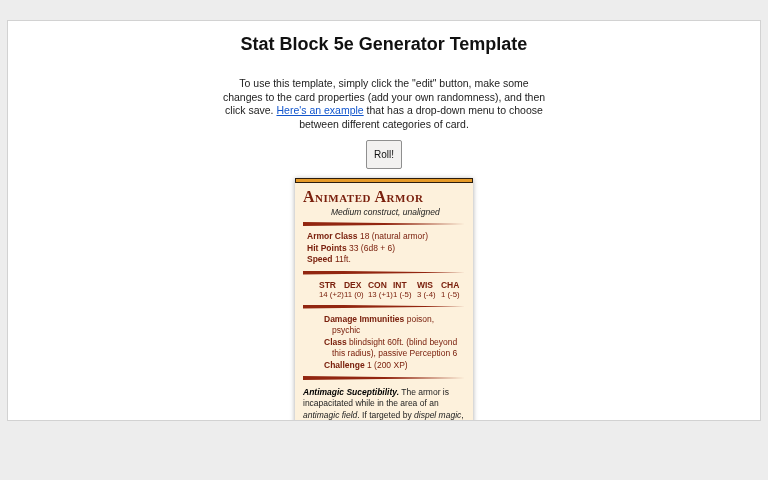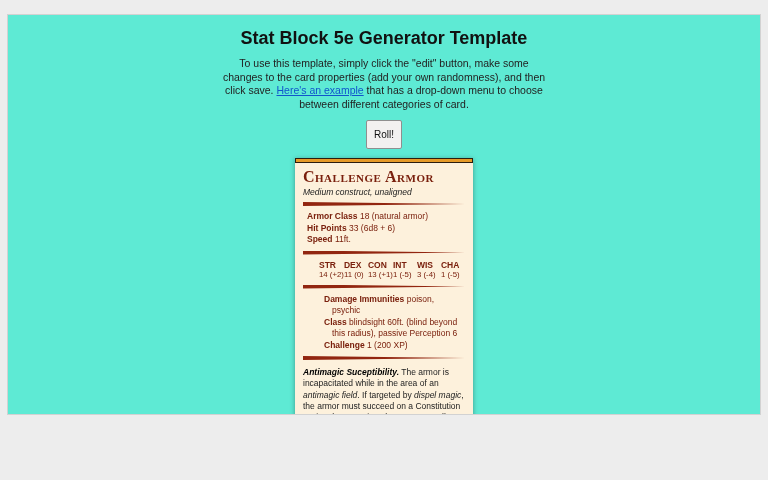--- a/index.html
+++ b/index.html
@@ -12,35 +12,35 @@
   }
   *{box-sizing:border-box;margin:0;padding:0;}
   html,body{width:768px;height:480px;overflow:hidden;}
   body{
     background:var(--page-bg);
     font-family:"Liberation Sans","DejaVu Sans",sans-serif;
     color:#222;
   }
   .page{
     position:absolute;
-    left:7px; right:7px; top:14px;
+    left:7px; right:7px; top:20px;
     height:401px;
-    background:#5eead4;
+    background:#ffffff;
     border:1px solid #d2d2d2;
     overflow:hidden;
     text-align:center;
   }
   .page-title{
     margin-top:13px;
     font-size:18px;
     font-weight:bold;
     color:#111;
   }
   .intro{
-    margin:8px auto 0;
+    margin:22px auto 0;
     width:330px;
     font-size:10.5px;
     line-height:13.5px;
     color:#222;
   }
   .intro a{
     color:var(--link-blue);
     text-decoration:underline;
     cursor:pointer;
   }
@@ -77,20 +77,21 @@
     font-weight:bold;
     font-size:16px;
     letter-spacing:0.5px;
     color:var(--accent-red);
   }
   .creature-meta{
     font-size:8.5px;
     font-style:italic;
     color:#222;
     margin-top:1px;
+    margin-left:28px;
   }
   .tapered-rule{
     height:4px;
     background:var(--rule-red);
     clip-path:polygon(0 0,100% 50%,0 100%);
     margin:5px 0;
   }
   .prop{
     font-size:8.5px;
     line-height:11.5px;
@@ -144,21 +145,21 @@
   <p class="intro"><span>To use this template, simply click the "edit" button, make some changes to the card properties (add your own randomness), and then click save. </span><a href="#">Here's an example</a><span> that has a drop-down menu to choose between different categories of card.</span></p>
 
   <div class="roll-row">
     <button class="roll-btn">Roll!</button>
   </div>
 
   <div class="statblock">
     <div class="orange-bar"></div>
     <div class="card-content">
 
-      <div class="creature-name">Challenge Armor</div>
+      <div class="creature-name">Animated Armor</div>
       <div class="creature-meta">Medium construct, unaligned</div>
 
       <div class="tapered-rule"></div>
 
       <div class="props-block">
         <p class="prop"><b>Armor Class</b> <span>18 (natural armor)</span></p>
         <p class="prop"><b>Hit Points</b> <span>33 (6d8 + 6)</span></p>
         <p class="prop"><b>Speed</b> <span>11ft.</span></p>
       </div>
 

